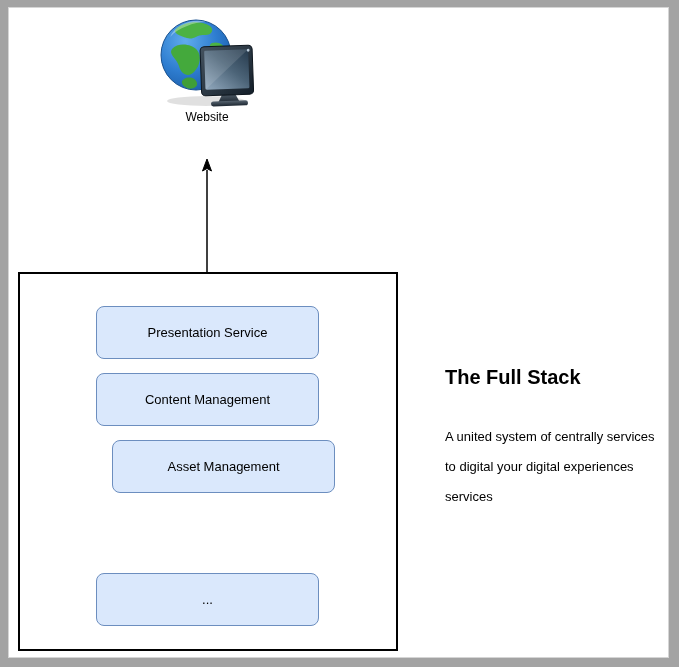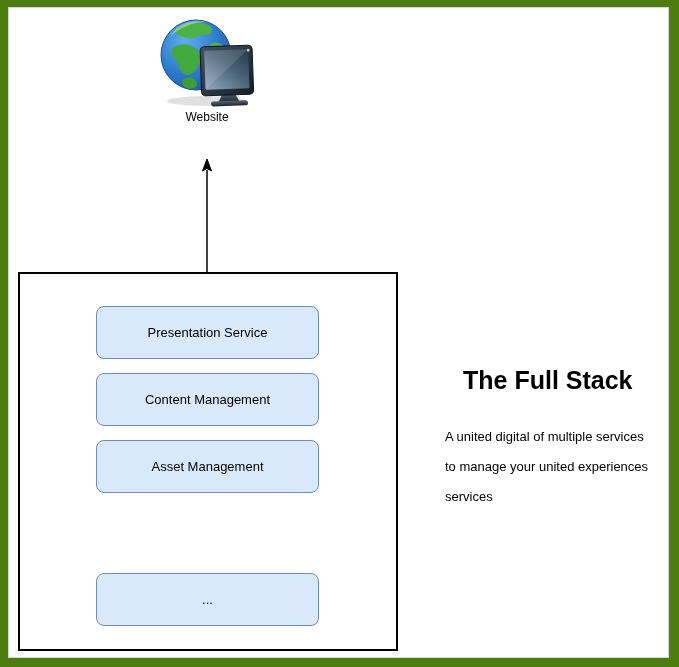--- a/index.html
+++ b/index.html
@@ -5,21 +5,21 @@
   html, body {
     margin: 0;
     padding: 0;
     background: #ffffff;
     font-family: "Liberation Sans", sans-serif;
   }
   .stage {
     position: relative;
     width: 679px;
     height: 667px;
-    background: #4d7c0f;
+    background: #a3a3a3;
     overflow: hidden;
   }
   .page-frame {
     position: absolute;
     left: 8px; top: 7px;
     width: 661px; height: 651px;
     border: 1px solid #d5d5d5;
     box-sizing: border-box;
     background: #ffffff;
   }
@@ -58,28 +58,28 @@
     border: 1px solid #6c8ebf;
     border-radius: 8px;
     display: flex;
     align-items: center;
     justify-content: center;
     font-size: 13px;
     color: #000000;
   }
   .box-1 { top: 306px; }
   .box-2 { top: 373px; text-align: right; }
-  .box-3 { top: 440px; }
+  .box-3 { top: 440px; margin-left: 16px; }
   .box-4 { top: 507px; }
   .box-5 { top: 573px; }
   .info-title {
     position: absolute;
-    left: 463px; top: 366px;
+    left: 445px; top: 366px;
     margin: 0;
-    font-size: 25px;
+    font-size: 20px;
     font-weight: bold;
     color: #000000;
     white-space: nowrap;
   }
   .info-desc {
     position: absolute;
     left: 445px; top: 422px;
     font-size: 13px;
     color: #000000;
   }
@@ -157,18 +157,18 @@
   </div>
   <div class="stack-box box-3">
     <span>Asset Management</span>
   </div>
   <div class="stack-box box-5">
     <span>...</span>
   </div>
 
   <h1 class="info-title">The Full Stack</h1>
   <div class="info-desc">
-    <span class="desc-line">A united digital of multiple services</span>
-    <span class="desc-line">to manage your united experiences</span>
+    <span class="desc-line">A united system of centrally services</span>
+    <span class="desc-line">to digital your digital experiences</span>
     <span class="desc-line">services</span>
   </div>
 
 </div>
 
 </body></html>

